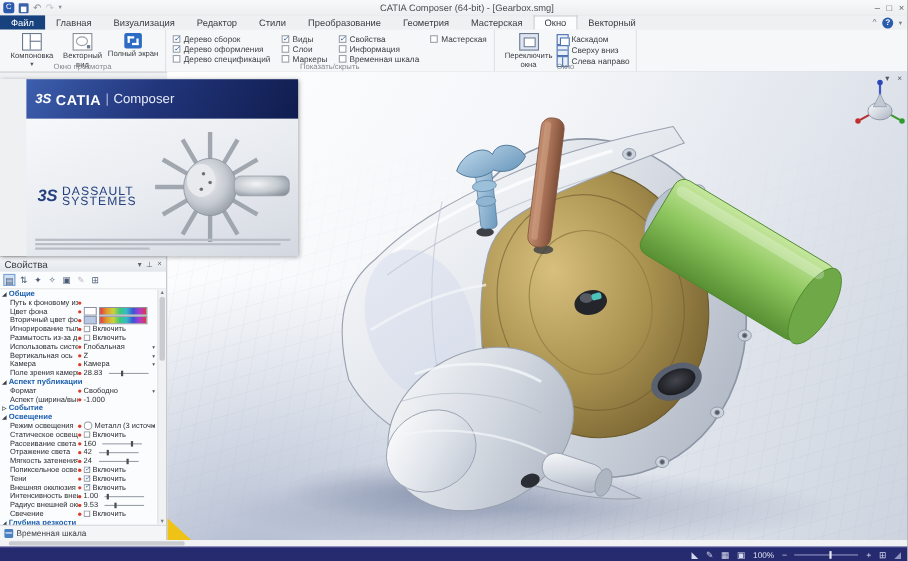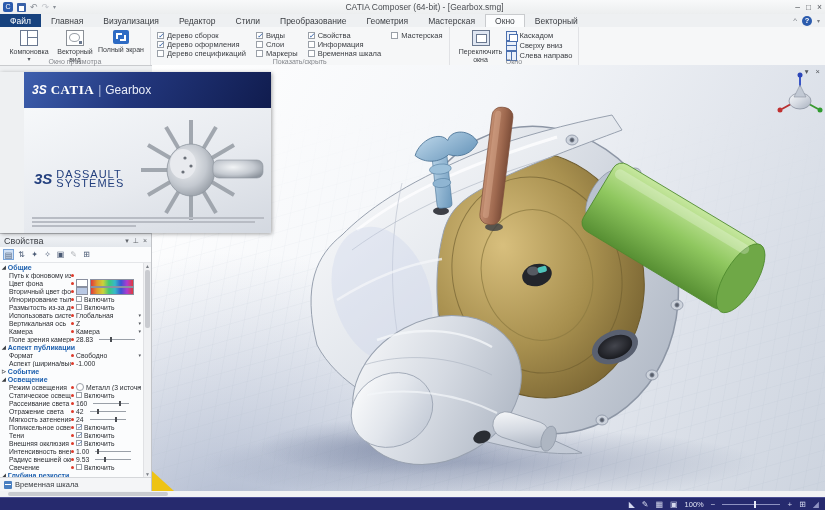--- a/index.html
+++ b/index.html
@@ -51,21 +51,21 @@
   .witem{display:flex;align-items:center;gap:3px;height:9px;font-size:7.5px;color:#3a3d42;white-space:nowrap;}
   .wic{width:9px;height:8px;border:1px solid #4a6fae;background:#eaf0fa;position:relative;flex:none;}
   .wic.casc::before{content:"";position:absolute;left:2px;top:2px;right:-2px;bottom:-2px;border:1px solid #4a6fae;background:#fff;}
   .wic.horiz::before{content:"";position:absolute;left:0;right:0;top:3px;height:1px;background:#4a6fae;}
   .wic.vert::before{content:"";position:absolute;top:0;bottom:0;left:4px;width:1px;background:#4a6fae;}
 
   
   .splash{position:absolute;left:0;top:72px;width:247px;height:161px;z-index:5;box-shadow:1px 1px 4px rgba(0,0,0,.35);padding-left:24px;}
   .splash-band{height:36px;background:linear-gradient(120deg,#3d5fae 0%,#22367c 45%,#101c4e 100%);display:flex;align-items:center;padding-left:8px;box-sizing:border-box;}
   .s-logo{color:#fff;font-style:italic;font-weight:bold;font-size:12px;margin-right:4px;}
-  .s-brand{color:#fff;font-weight:bold;font-size:13px;letter-spacing:.5px;font-family:Liberation Serif, serif;}
+  .s-brand{color:#fff;font-weight:bold;font-size:13px;letter-spacing:.5px;}
   .s-div{color:#aebade;font-size:12px;margin:0 4px;font-weight:300;}
   .s-prod{color:#e8ecf8;font-size:12px;}
   .splash-body{position:relative;height:125px;background:linear-gradient(160deg,#f6f8fa 0%,#e7eaef 55%,#d3d8e0 100%);overflow:hidden;}
   .ds-logo{position:absolute;left:10px;top:62px;display:flex;align-items:center;gap:4px;}
   .ds-swirl{color:#24407e;font-style:italic;font-weight:bold;font-size:15px;}
   .ds-name{color:#24407e;font-weight:normal;font-size:11px;line-height:8.5px;letter-spacing:1px;}
   .copy{position:absolute;left:8px;bottom:4px;width:232px;}
   .copy i{display:block;height:2px;background:#b8bcc4;margin-bottom:2px;}
   .copy i.c2{width:96%;}
   .copy i.c3{width:45%;}
@@ -429,21 +429,21 @@
       <span>×</span>
     </div>
     <div class="corner-wedge"></div>
   </div>
 
   <div class="splash">
     <div class="splash-band">
       <span class="s-logo">3S</span>
       <span class="s-brand">CATIA</span>
       <span class="s-div">|</span>
-      <span class="s-prod">Gearbox</span>
+      <span class="s-prod">Composer</span>
     </div>
     <div class="splash-body">
       <svg width="150" height="125" viewBox="0 0 150 125" style="position:absolute;right:0;top:0;">
         <defs>
           <radialGradient id="fanG" cx="0.4" cy="0.4" r="0.7">
             <stop offset="0" stop-color="#f2f4f6"></stop>
               <stop offset=".6" stop-color="#c4c9d0"></stop>
               <stop offset="1" stop-color="#8e959e"></stop>
           </radialGradient>
         </defs>

